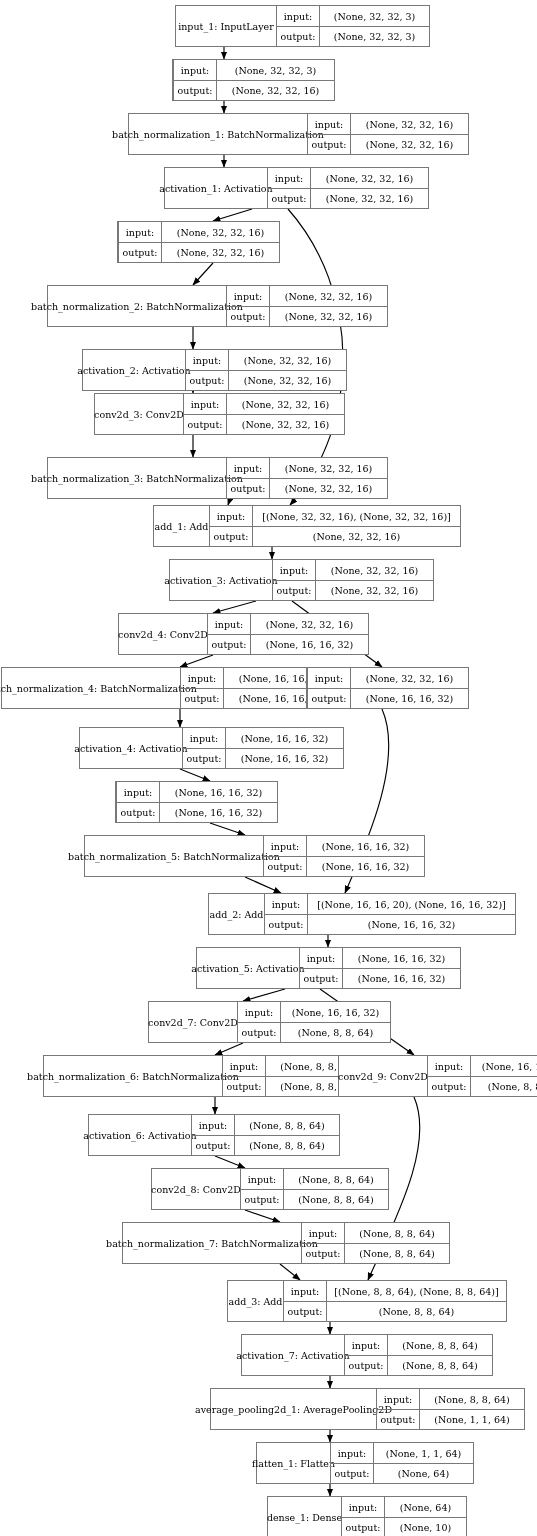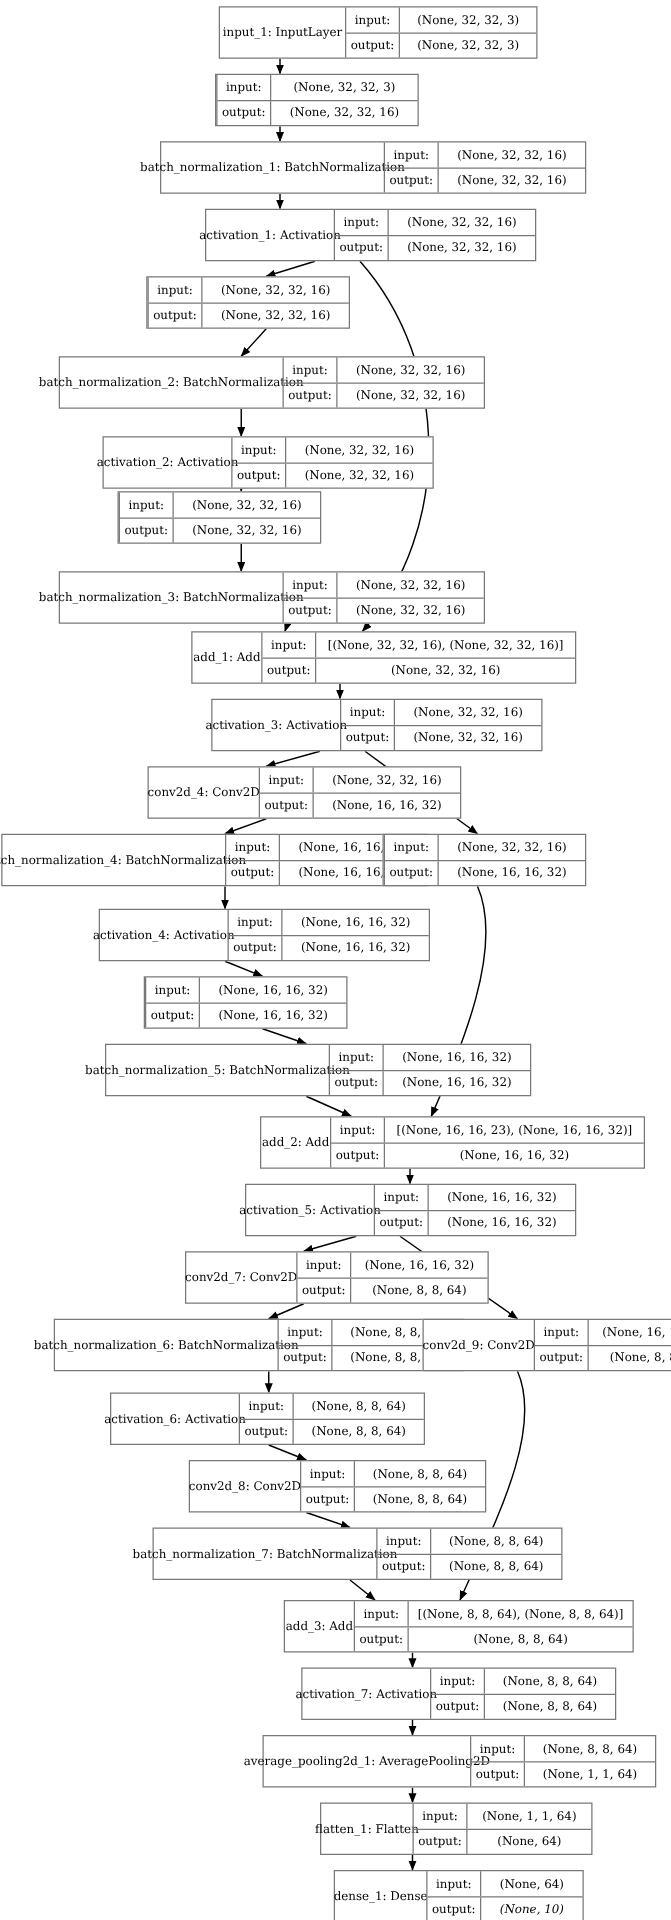--- a/index.html
+++ b/index.html
@@ -196,20 +196,21 @@
           <div class="iokey" style="width: 42px;">input:</div>
           <div class="ioval" style="width: 118px;">(None, 32, 32, 16)</div>
         </div>
         <div class="iorow second">
           <div class="iokey" style="width: 42px;">output:</div>
           <div class="ioval" style="width: 118px;">(None, 32, 32, 16)</div>
         </div>
       </div>
     </div>
     <div class="node" style="left: 94px; top: 393px;">
+      <div class="nlabel" style="width: 88px;">conv2d_3: Conv2D</div>
       <div class="iogrid">
         <div class="iorow">
           <div class="iokey" style="width: 42px;">input:</div>
           <div class="ioval" style="width: 118px;">(None, 32, 32, 16)</div>
         </div>
         <div class="iorow second">
           <div class="iokey" style="width: 42px;">output:</div>
           <div class="ioval" style="width: 118px;">(None, 32, 32, 16)</div>
         </div>
       </div>
@@ -327,21 +328,21 @@
           <div class="iokey" style="width: 42px;">output:</div>
           <div class="ioval" style="width: 118px;">(None, 16, 16, 32)</div>
         </div>
       </div>
     </div>
     <div class="node merged" style="left: 208px; top: 893px;">
       <div class="nlabel" style="width: 55px;">add_2: Add</div>
       <div class="iogrid">
         <div class="iorow">
           <div class="iokey" style="width: 42px;">input:</div>
-          <div class="ioval" style="width: 208px;">[(None, 16, 16, 23), (None, 16, 16, 32)]</div>
+          <div class="ioval" style="width: 208px;">[(None, 16, 16, 20), (None, 16, 16, 32)]</div>
         </div>
         <div class="iorow second">
           <div class="iokey" style="width: 42px;">output:</div>
           <div class="ioval" style="width: 208px;">(None, 16, 16, 32)</div>
         </div>
       </div>
     </div>
     <div class="node" style="left: 196px; top: 947px;">
       <div class="nlabel" style="width: 102px;">activation_5: Activation</div>
       <div class="iogrid">
@@ -487,17 +488,17 @@
     </div>
     <div class="node" style="left: 267px; top: 1496px;">
       <div class="nlabel" style="width: 73px;">dense_1: Dense</div>
       <div class="iogrid">
         <div class="iorow">
           <div class="iokey" style="width: 42px;">input:</div>
           <div class="ioval" style="width: 82px;">(None, 64)</div>
         </div>
         <div class="iorow second">
           <div class="iokey" style="width: 42px;">output:</div>
-          <div class="ioval" style="width: 82px; font-style: italic;">(None, 10)</div>
+          <div class="ioval" style="width: 82px;">(None, 10)</div>
         </div>
       </div>
     </div>
   </div>
 
 </body></html>

